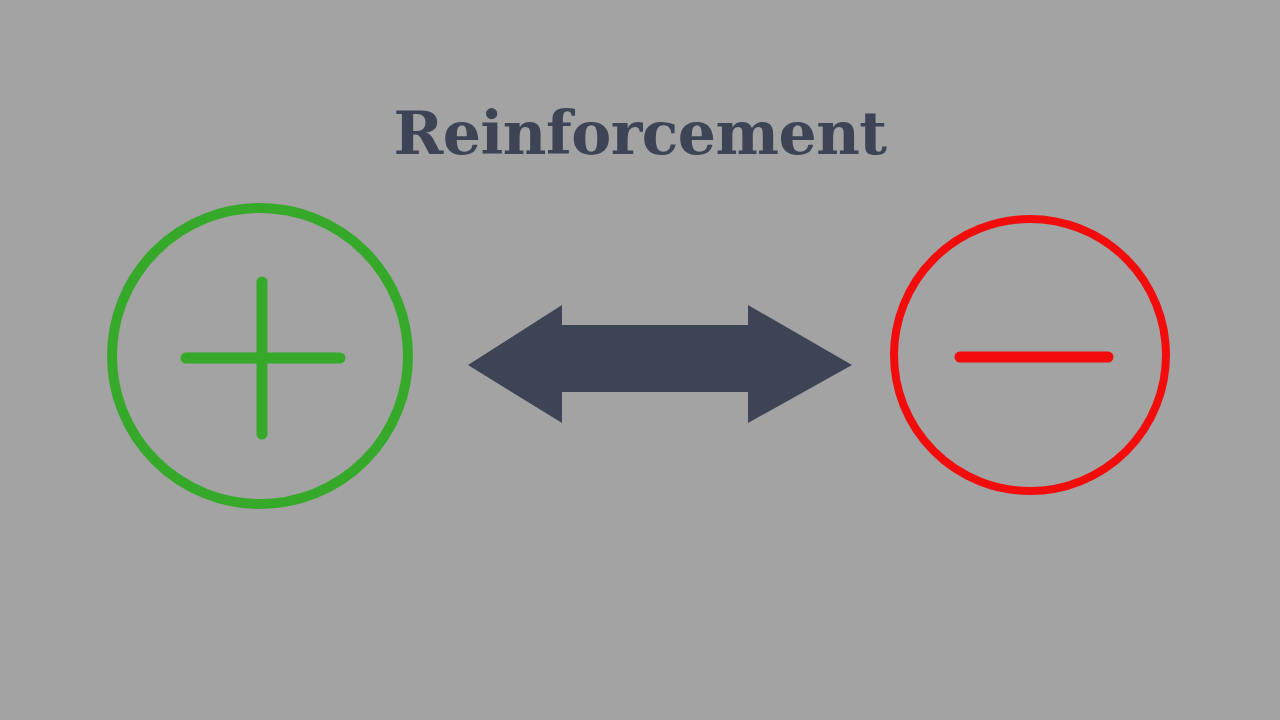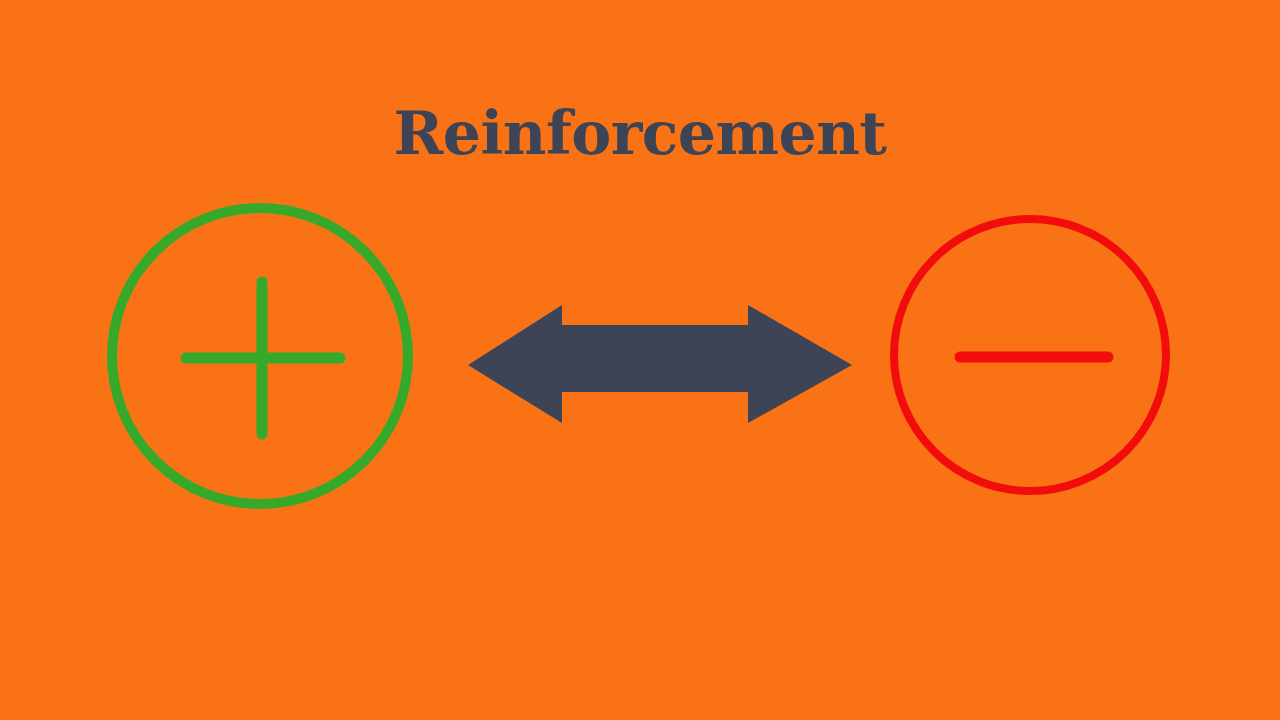--- a/index.html
+++ b/index.html
@@ -8,21 +8,21 @@
     padding: 0;
     background: #ffffff;
   }
   body {
     font-family: "Liberation Serif", serif;
   }
   #stage {
     position: relative;
     width: 1280px;
     height: 720px;
-    background: #f97316;
+    background: #a3a3a3;
     overflow: hidden;
   }
   #diagram-title {
     position: absolute;
     left: 0;
     top: 98px;
     width: 1280px;
     text-align: center;
     font-family: "DejaVu Serif", "Liberation Serif", serif;
     font-weight: bold;

